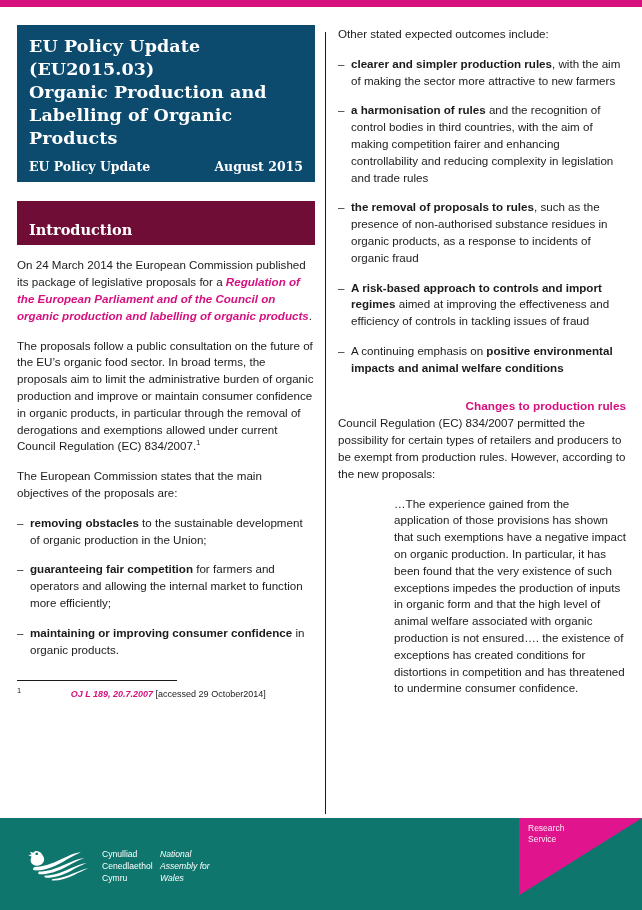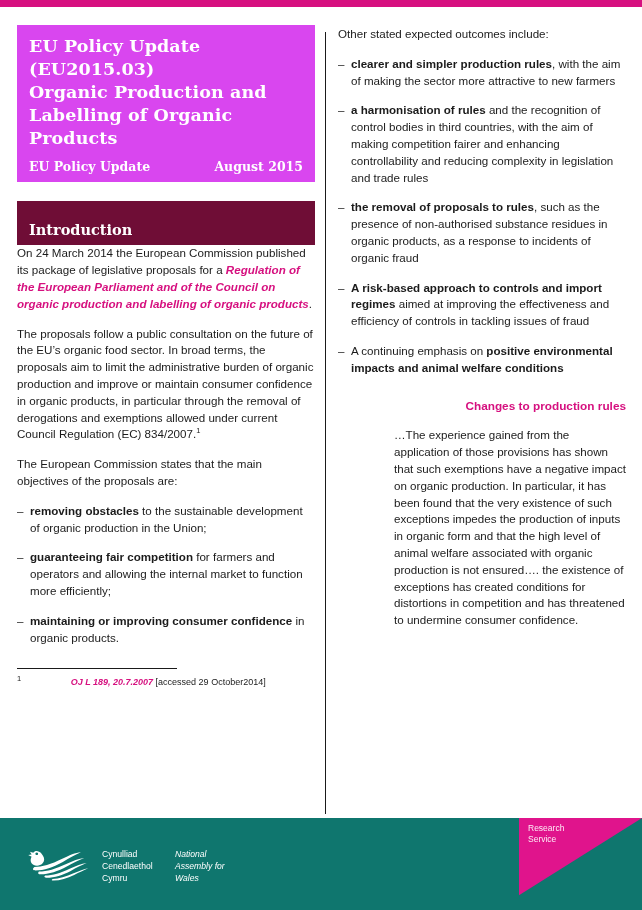--- a/index.html
+++ b/index.html
@@ -47,21 +47,21 @@
     position: absolute;
     left: 325px;
     top: 32px;
     width: 1px;
     height: 782px;
     background: #1a1a1a;
   }
 
   
   .masthead {
-    background: #d946ef;
+    background: #0c4a6e;
     color: #ffffff;
     padding: 10px 12px 8px 12px;
     box-sizing: border-box;
     width: 298px;
   }
   .masthead-title {
     font-family: "DejaVu Serif", serif;
     font-weight: bold;
     font-size: 17.5px;
     line-height: 1.32;
@@ -92,21 +92,21 @@
   .bar-introduction { margin-top: 19px; }
   .bar-summary { margin-top: 24px; }
 
   
   .body-text {
     font-size: 11.6px;
     line-height: 1.45;
     color: #1b1b1b;
     margin: 0;
   }
-  .col-left .body-text { }
+  .col-left .body-text { margin-top: 12px; }
   .col-left p.body-text + p.body-text { margin-top: 13px; }
 
   .highlight {
     color: #d6107f;
     font-weight: bold;
     font-style: italic;
   }
   .link-pink {
     color: #d6107f;
     font-weight: bold;
@@ -211,21 +211,20 @@
     display: flex;
     align-items: flex-start;
   }
   .logo-mark { width: 68px; height: 38px; }
   .logo-words {
     display: flex;
     margin-left: 12px;
     color: #ffffff;
     font-size: 8.6px;
     line-height: 1.42;
-    gap: 15px;
   }
   .logo-words .cy { width: 58px; white-space: pre-line; }
   .logo-words .en { width: 66px; white-space: pre-line; font-style: italic; }
 </style>
 </head>
 <body>
 
 <div class="page">
 
   <div class="top-rule"></div>
@@ -298,20 +297,21 @@
       <li>
         <span class="dash">–</span><strong>A risk-based approach to controls and import regimes</strong><span> aimed at improving the effectiveness and efficiency of controls in tackling issues of fraud</span>
       </li>
       <li>
         <span class="dash">–</span><span>A continuing emphasis on </span><strong>positive environmental impacts and animal welfare conditions</strong>
       </li>
     </ul>
 
     <div class="subhead-pink">Changes to production rules</div>
 
+    <p class="body-text">Council Regulation (EC) 834/2007 permitted the possibility for certain types of retailers and producers to be exempt from production rules. However, according to the new proposals:</p>
 
     <div class="blockquote">…The experience gained from the application of those provisions has shown that such exemptions have a negative impact on organic production. In particular, it has been found that the very existence of such exceptions impedes the production of inputs in organic form and that the high level of animal welfare associated with organic production is not ensured….  the existence of exceptions has created conditions for distortions in competition and has threatened to undermine consumer confidence.</div>
 
   </div>
 
   <div class="footer-band">
 
     <div class="research-triangle"></div>
     <div class="research-label">Research
 Service</div>

